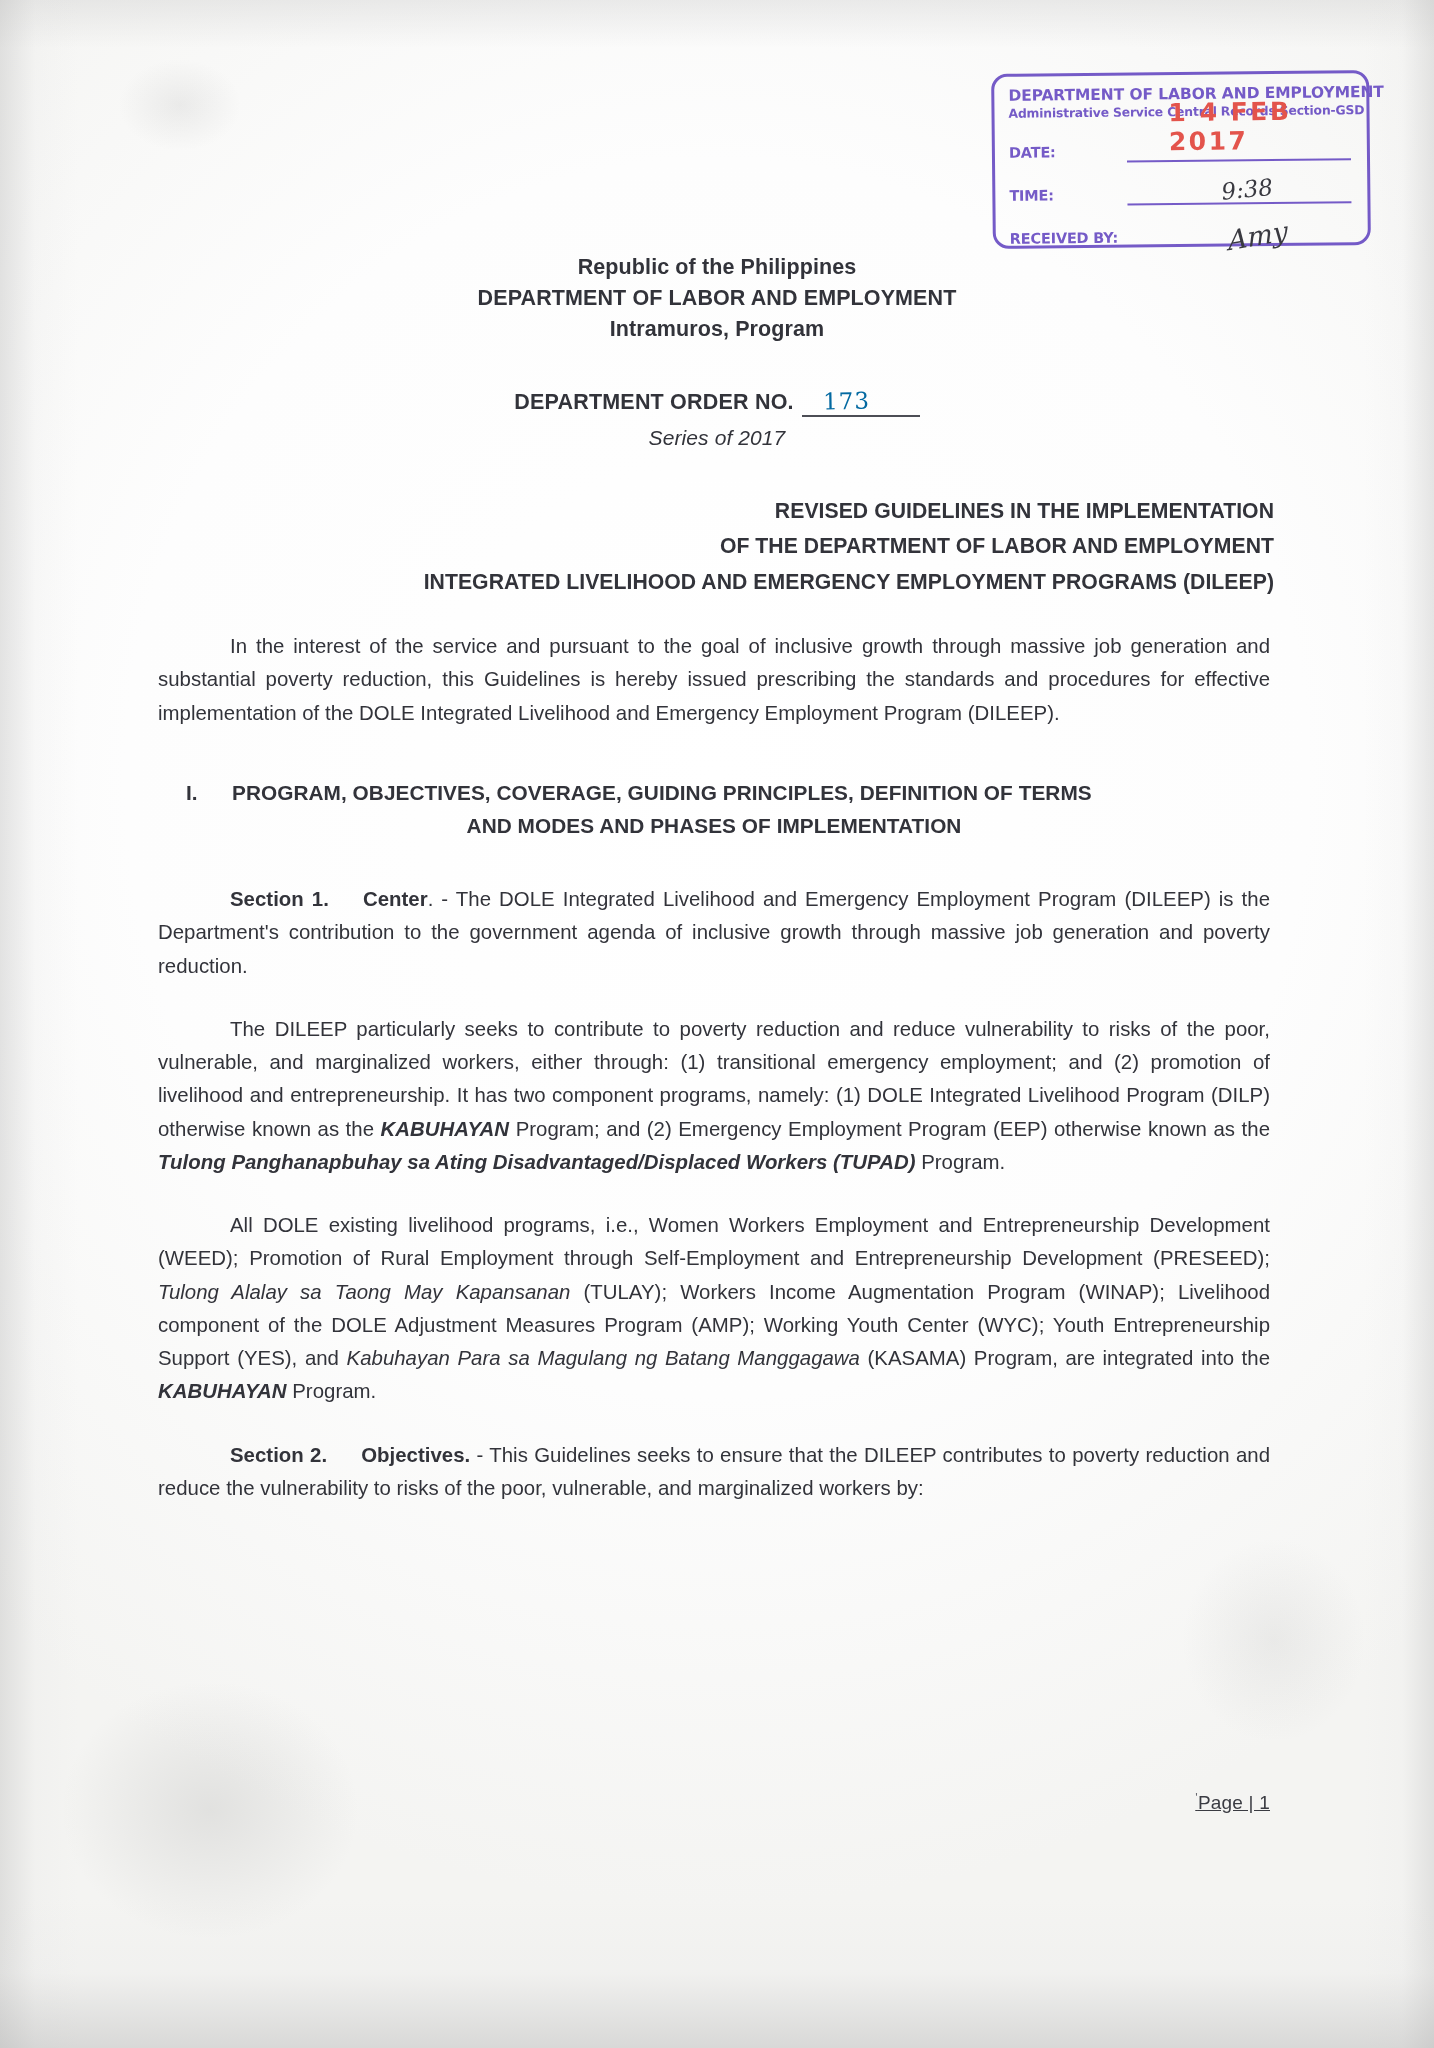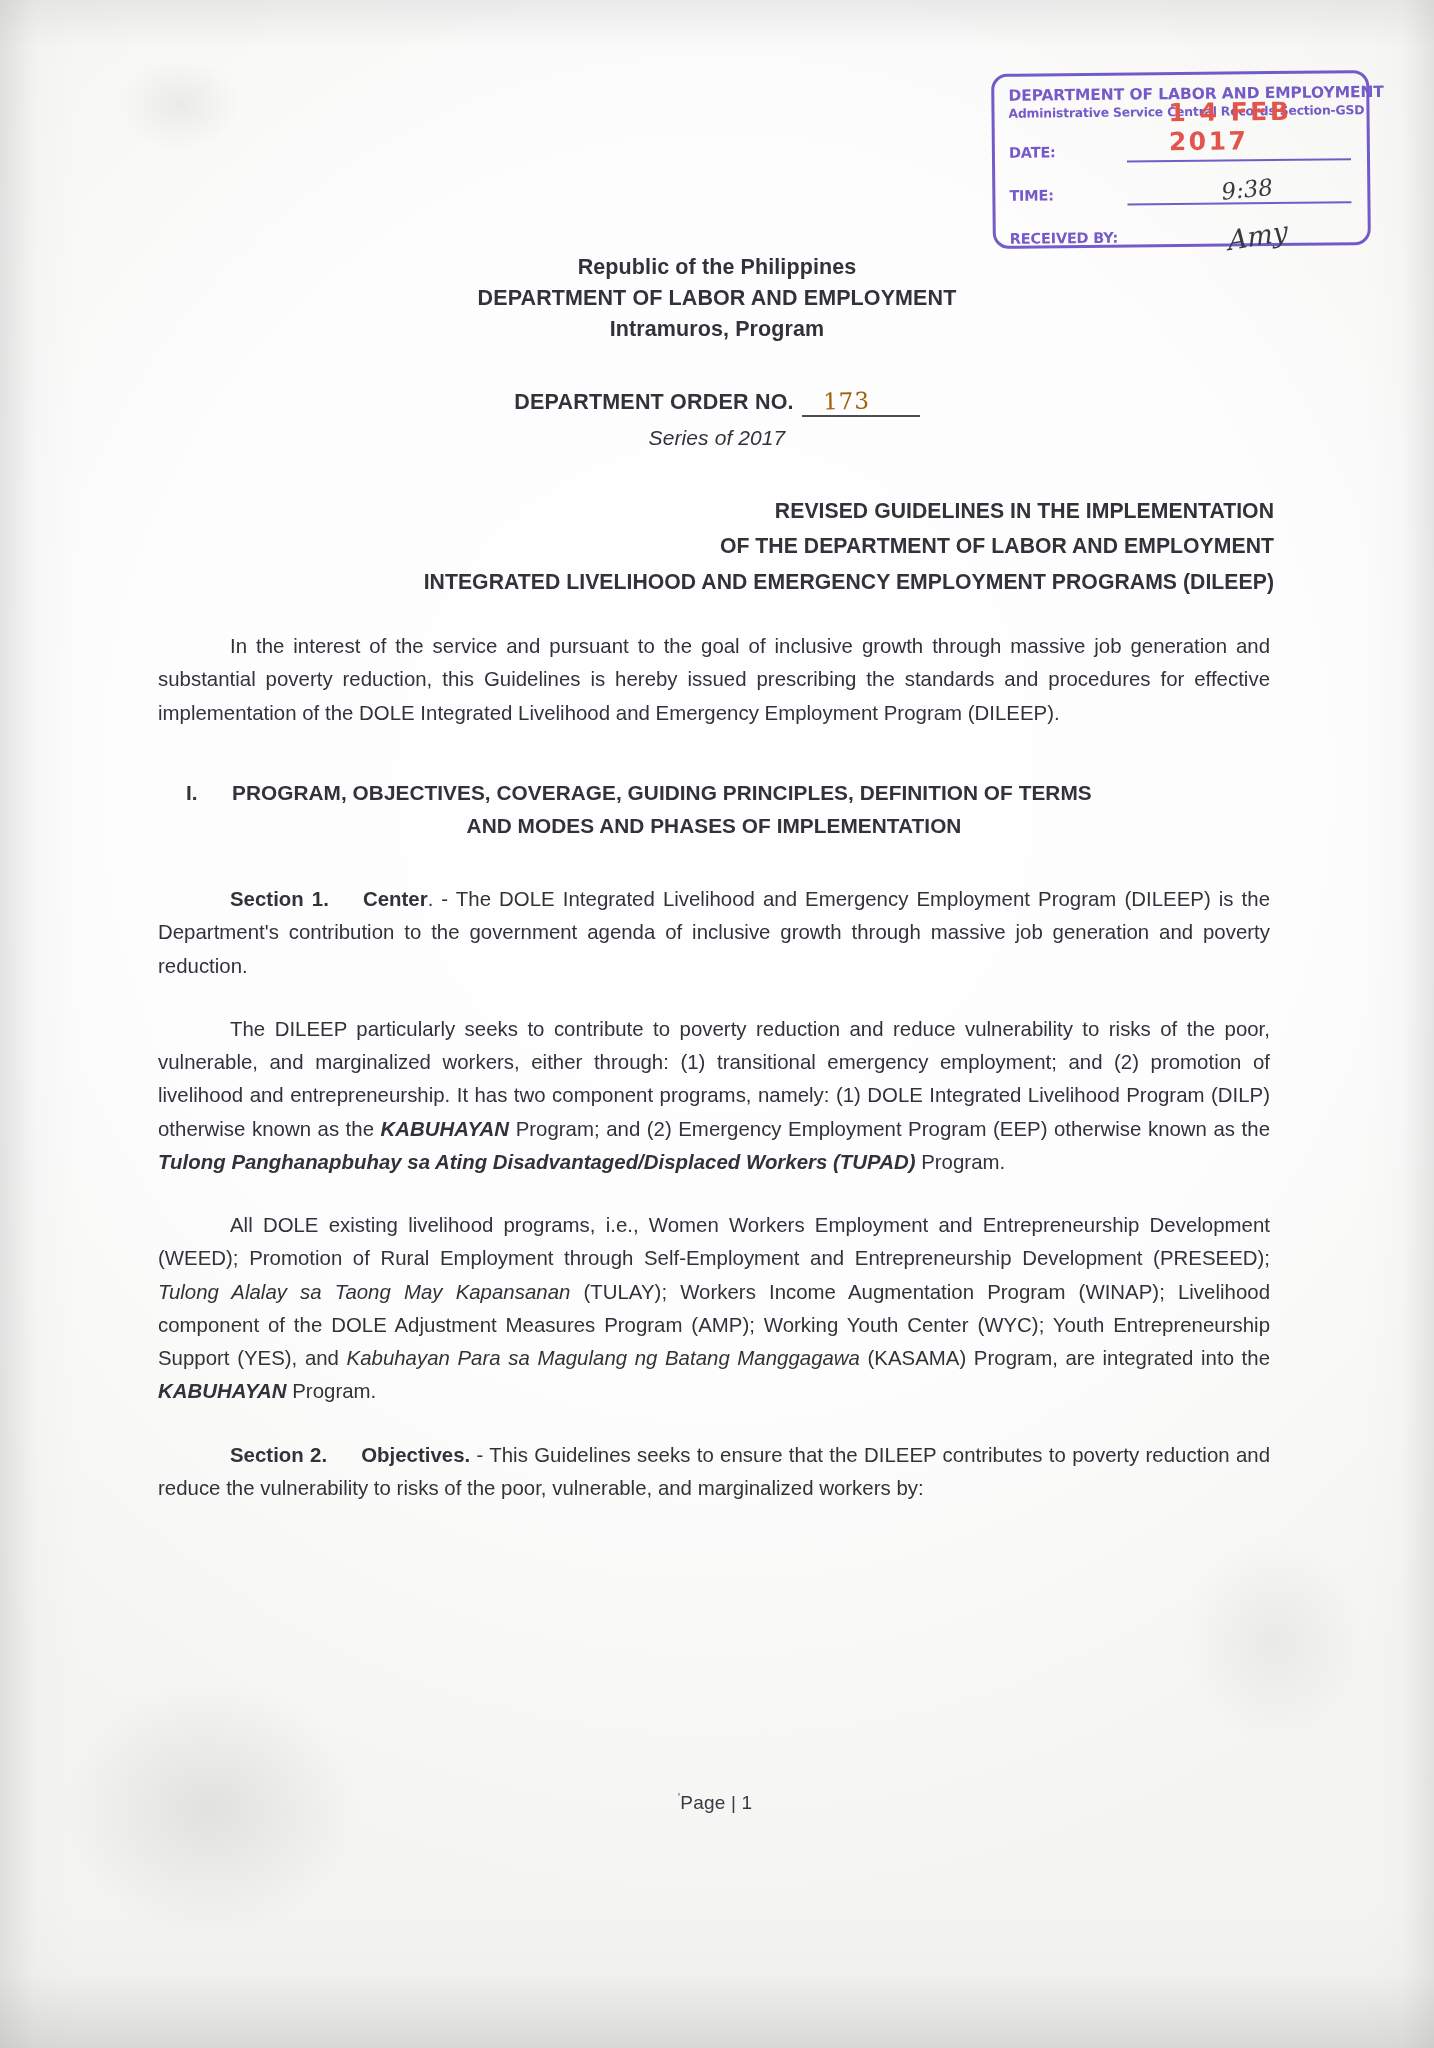--- a/index.html
+++ b/index.html
@@ -185,21 +185,21 @@
     min-width: 118px;
     margin-left: 8px;
     border-bottom: 2px solid #4c4d55;
     text-align: center;
     vertical-align: baseline;
   }
   .order-no-hand {
     font-family: "DejaVu Serif", serif;
     font-weight: normal;
     font-size: 23px;
-    color: #a16207;
+    color: #0369a1;
     letter-spacing: 1px;
     display: inline-block;
     transform: translateX(-14px) rotate(-1deg);
   }
   .series {
     margin-top: 9px;
     font-style: italic;
     font-size: 21px;
     letter-spacing: 0.1px;
   }
@@ -260,24 +260,25 @@
   .roman-head .rh-second {
     display: block;
     text-align: center;
   }
 
   .footer {
     position: absolute;
     left: 160px;
     top: 1790px;
     width: 1110px;
-    text-align: center;
+    text-align: right;
     font-size: 19px;
     color: #3a3b42;
     letter-spacing: 0.2px;
+    text-decoration: underline;
   }
   .footer .tick {
     font-size: 13px;
     vertical-align: super;
     color: #6a6b72;
   }
 </style>
 </head>
 <body>
 

